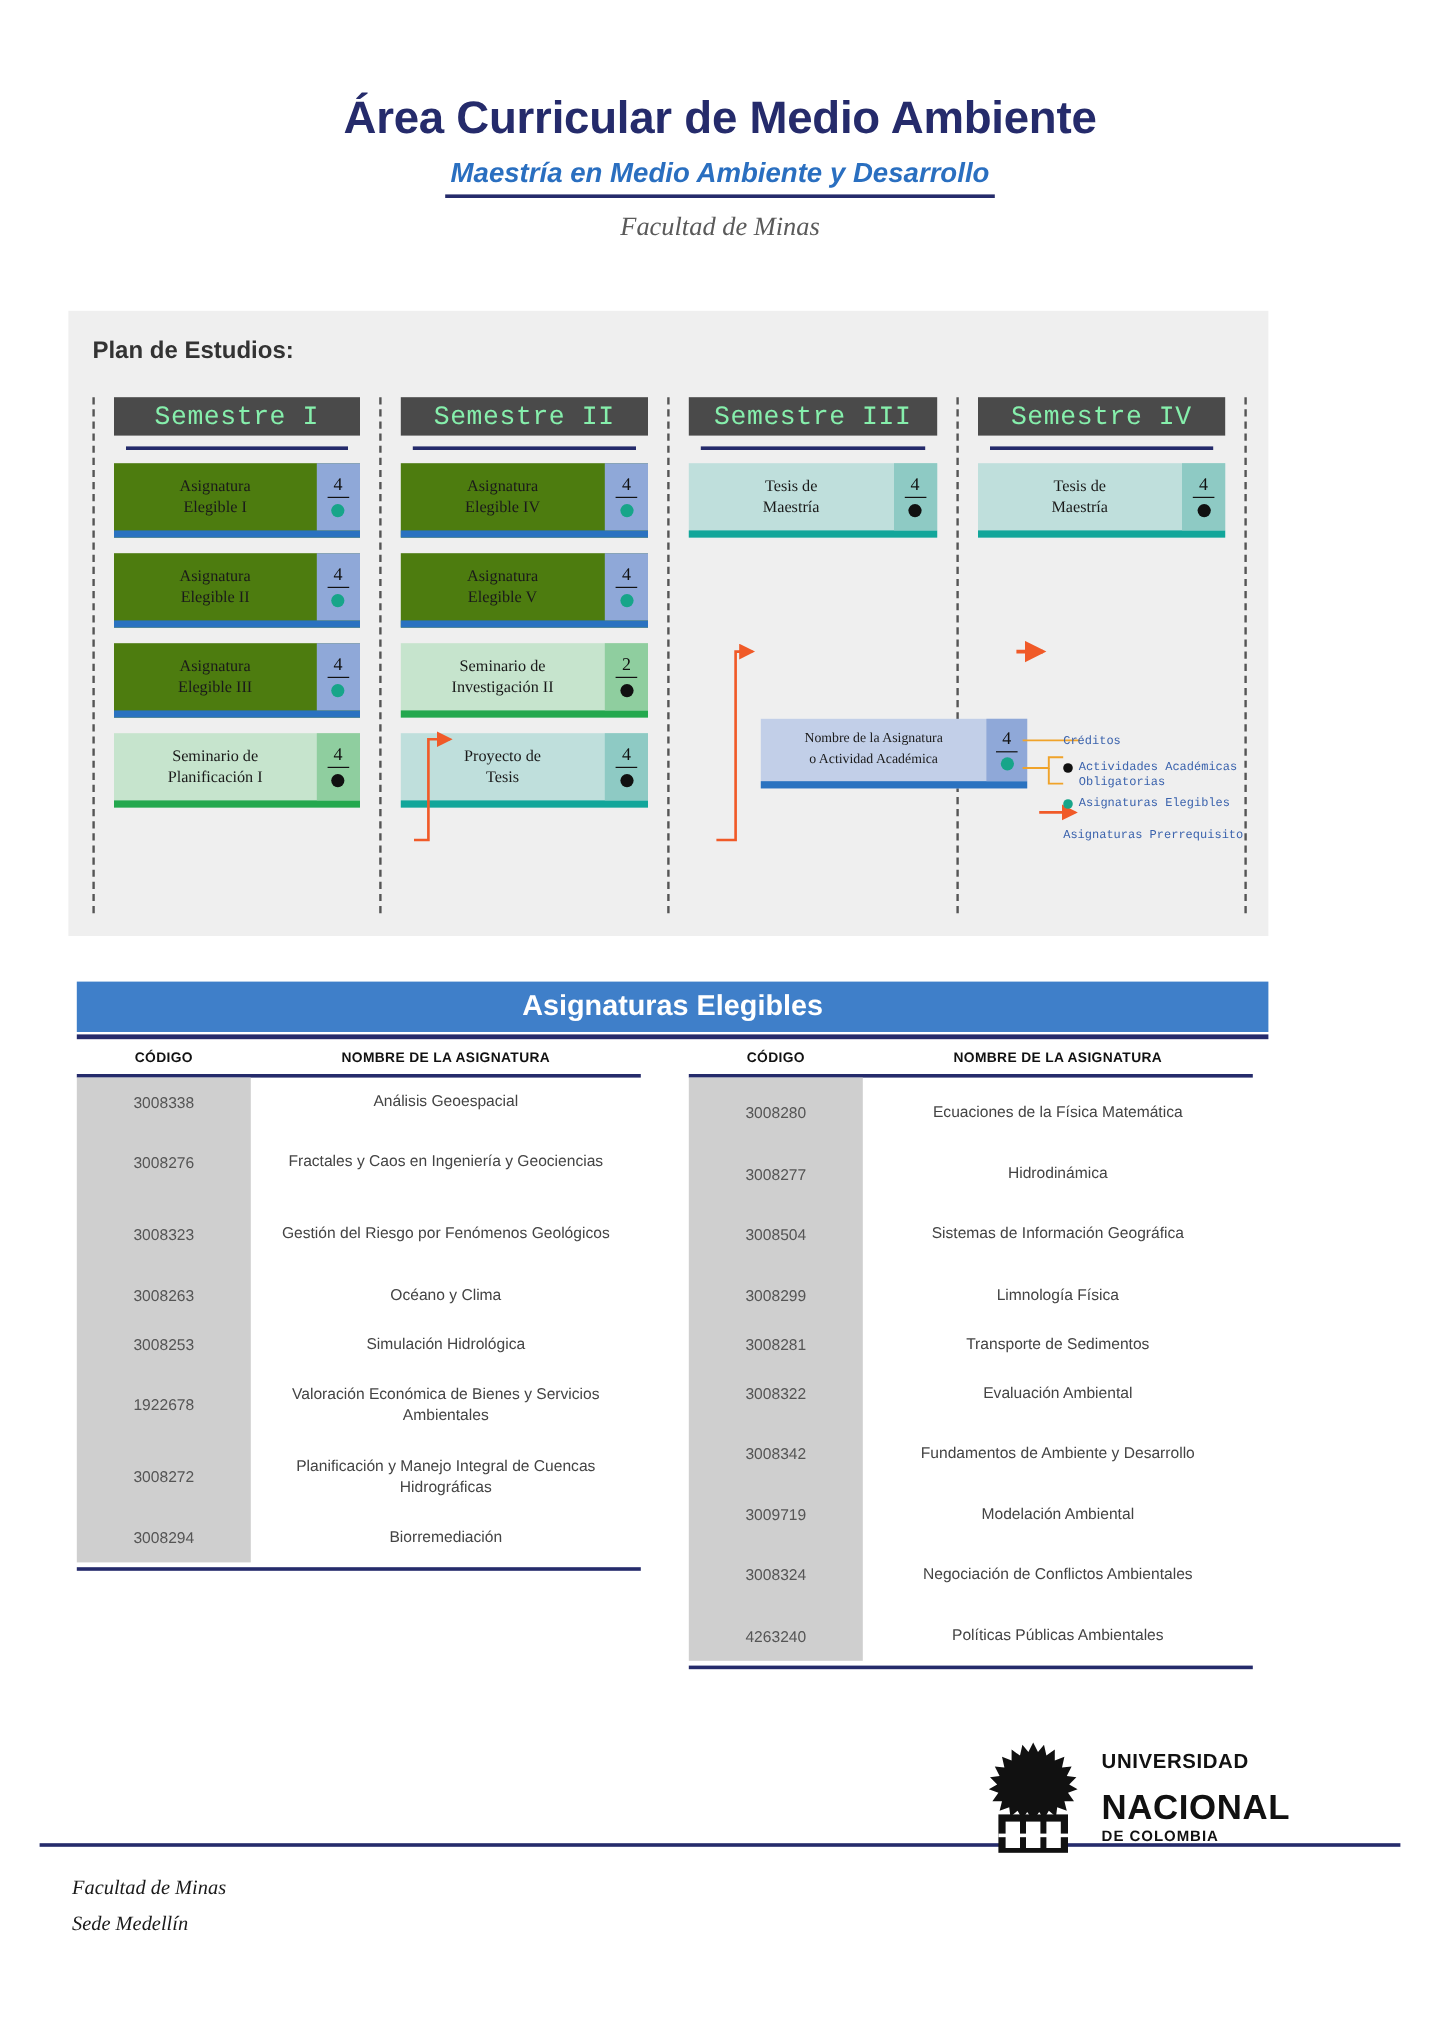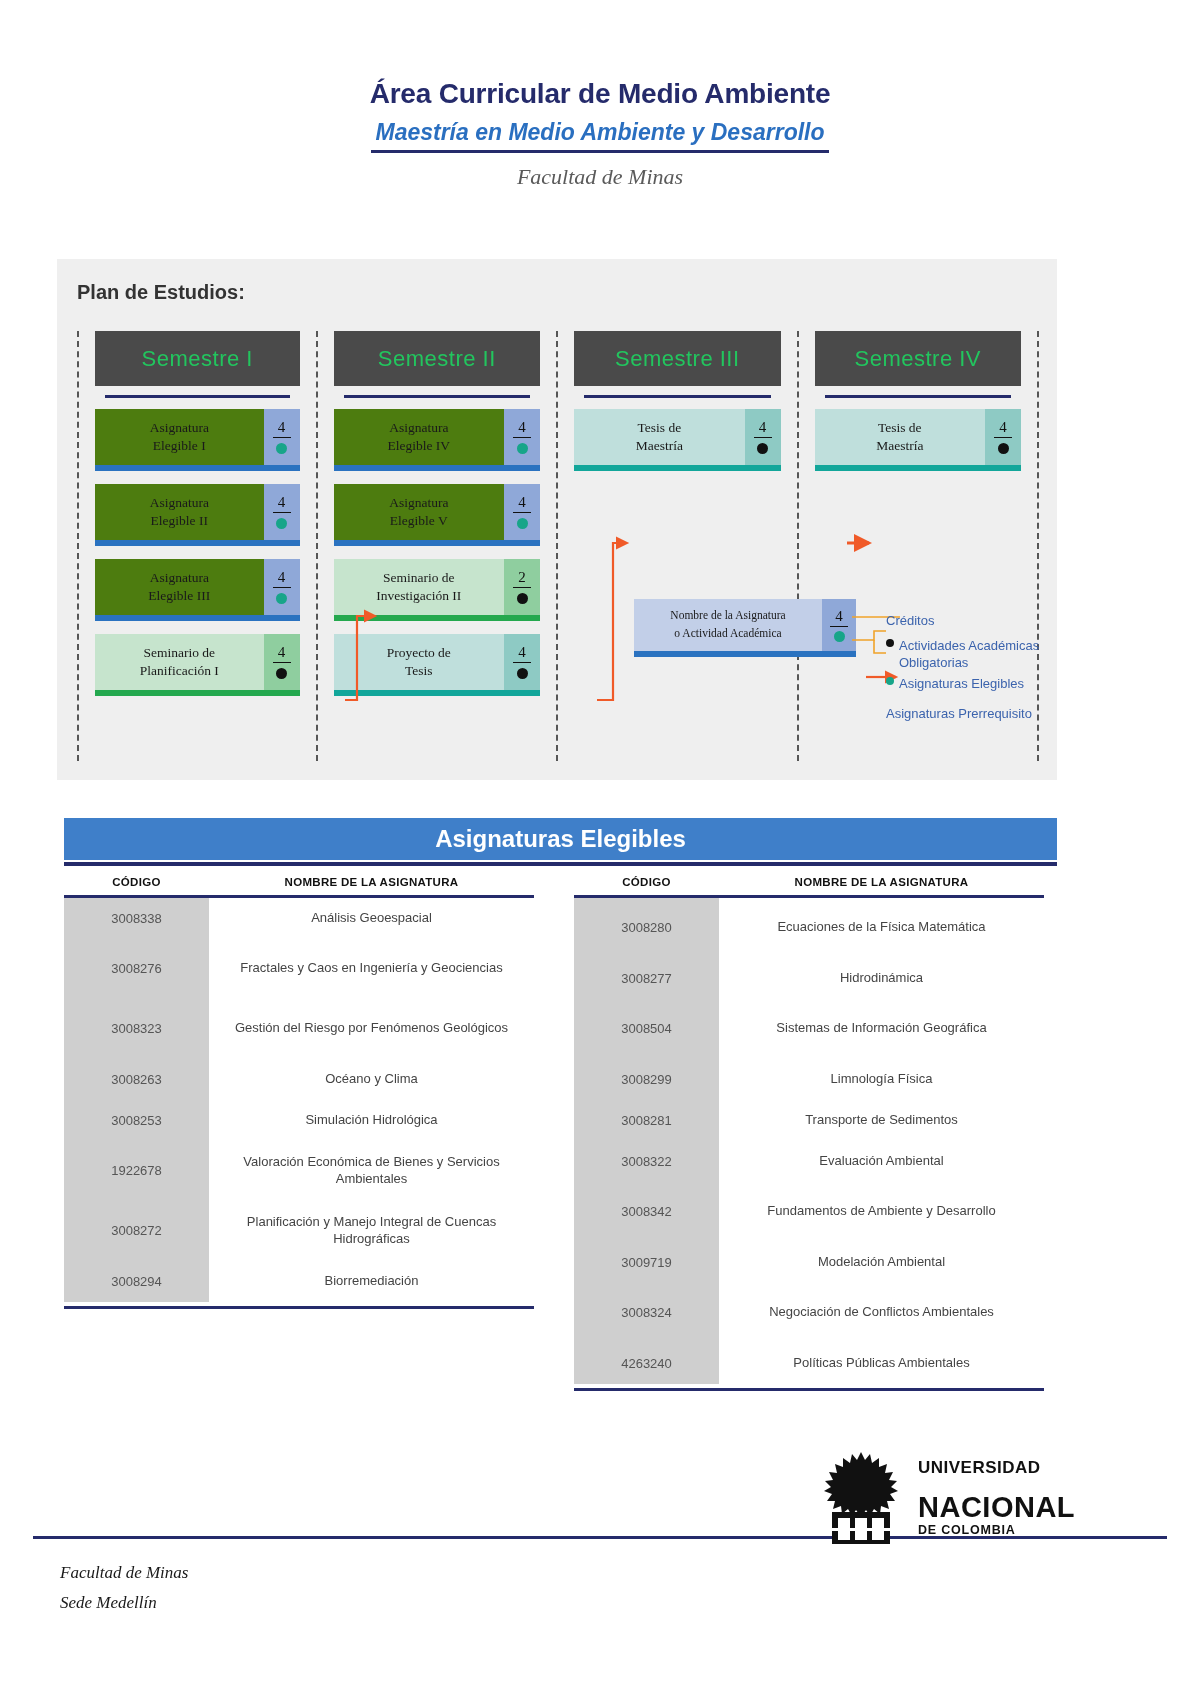--- a/index.html
+++ b/index.html
@@ -7,21 +7,21 @@
     width: 1200px; height: 1696px;
     background: #ffffff;
     font-family: "Liberation Sans", sans-serif;
     overflow: hidden;
   }
   .page { position: relative; width: 1200px; height: 1696px; }
 
   
   .header { padding-top: 78px; text-align: center; }
   .title-main {
-    font-size: 28px; font-weight: bold; color: #252b6b;
+    font-size: 38px; font-weight: bold; color: #252b6b;
     letter-spacing: -0.2px; line-height: 1.15;
   }
   .title-sub-wrap { margin-top: 10px; display: inline-block; }
   .title-sub {
     font-size: 23px; font-weight: bold; font-style: italic;
     color: #2a6fc0; line-height: 1.1; padding: 0 4px 5px 4px;
     border-bottom: 3px solid #252b6b;
   }
   .title-fac {
     margin-top: 11px; font-size: 22px; font-style: italic;
@@ -43,23 +43,23 @@
     display: flex; gap: 0;
   }
   .sem-col {
     width: 250px; position: relative;
     border-right: 2px dashed #555;
     padding-right: 16px;
   }
   .sem-col:first-child { border-left: 2px dashed #555; padding-left: 16px; }
   .sem-col:not(:first-child) { padding-left: 16px; }
   .sem-head {
-    height: 55px; background: #4a4a4a; color: #22c55e;
+    height: 32px; background: #4a4a4a; color: #86efac;
     display: flex; align-items: center; justify-content: center;
-    font-family: Liberation Sans, sans-serif; font-size: 22px;
+    font-family: Liberation Mono, monospace; font-size: 22px;
     letter-spacing: .5px;
   }
   .sem-rule { height: 3px; background: #252b6b; margin: 9px 10px 0 10px; }
 
   .cards { margin-top: 11px; display: flex; flex-direction: column; gap: 13px; }
   .card {
     position: relative; height: 62px; display: flex;
     border-bottom: 6px solid #2a72c0;
   }
   .card .cname {
@@ -105,21 +105,21 @@
   }
   .legend-card .cname {
     flex: 1; display: flex; flex-direction: column; align-items: center;
     justify-content: center; font-family: "Liberation Serif", serif;
     font-size: 11.5px; color: #1a1a1a; line-height: 1.55;
   }
   .legend-card .cred { width: 34px; background: #8fa8d8; }
   .legend-labels { position: absolute; left: 252px; top: 0; width: 180px; }
   .lg-row { display: flex; align-items: flex-start; gap: 5px; margin-bottom: 3px; }
   .lg-text {
-    font-size: 13px; color: #3b63ad; font-family: Liberation Sans, sans-serif;
+    font-size: 10px; color: #3b63ad; font-family: Liberation Mono, monospace;
     line-height: 1.25;
   }
   .lg-dot { width: 8px; height: 8px; border-radius: 50%; margin-top: 1px; flex: none; }
 
   
   .elect-head {
     position: absolute; left: 64px; top: 818px; width: 993px; height: 42px;
     background: #3f7fc9; color: #ffffff;
     display: flex; align-items: center; justify-content: center;
     font-size: 24px; font-weight: bold;

